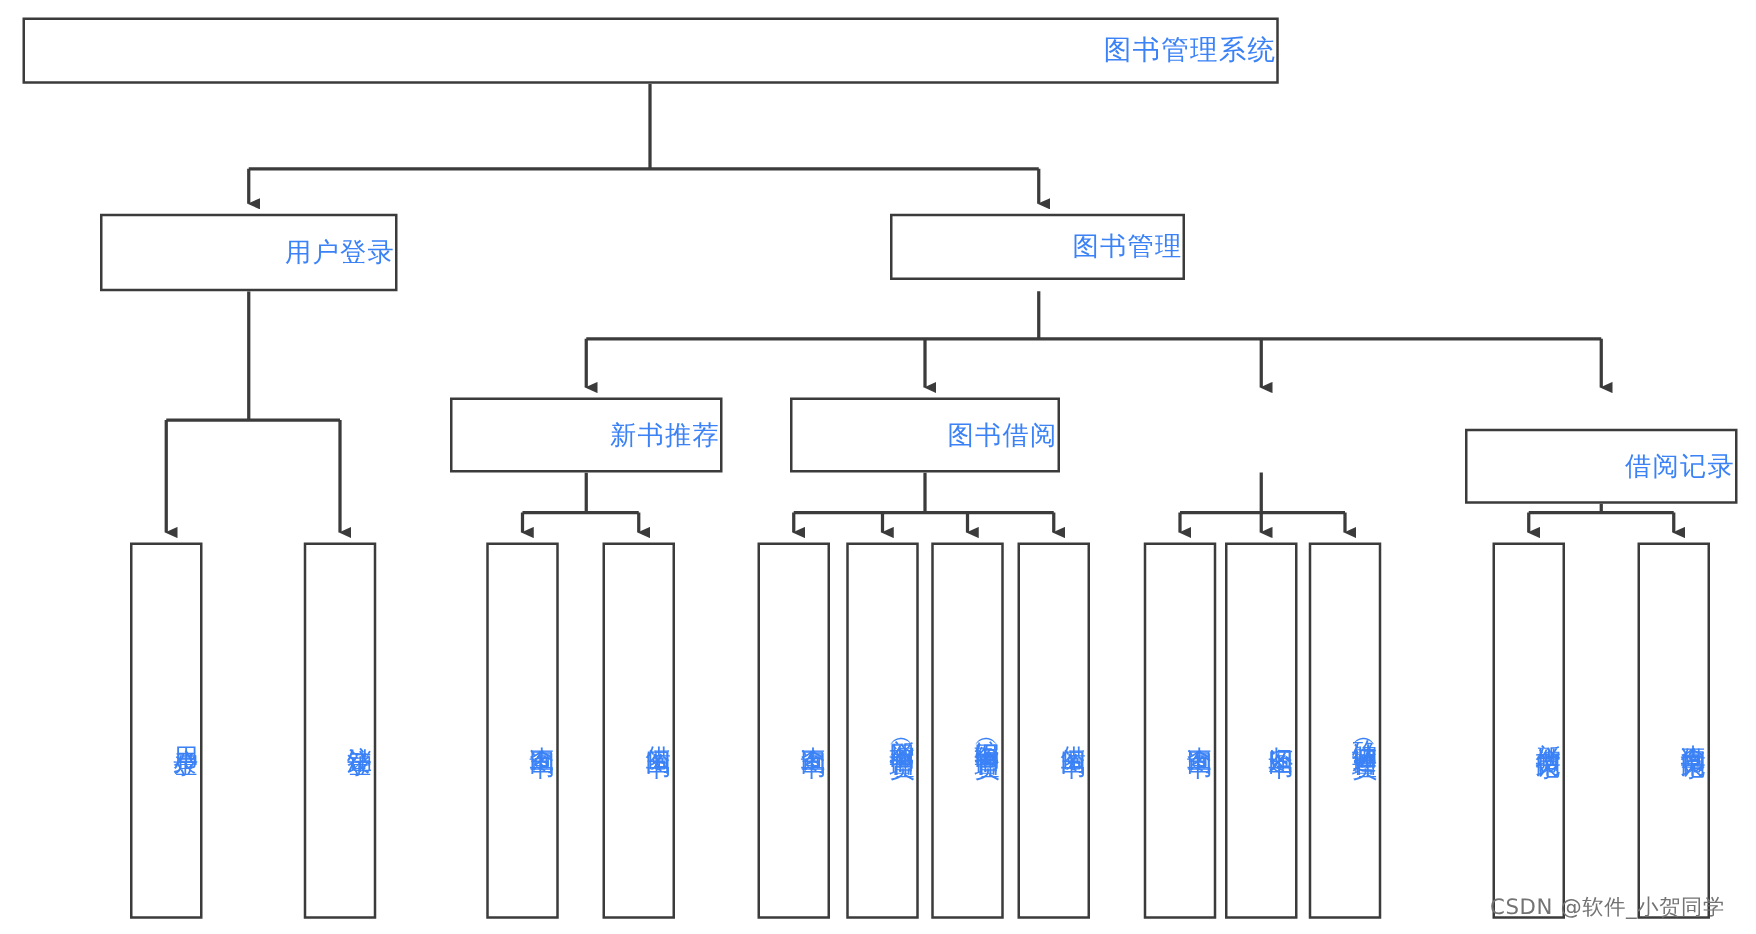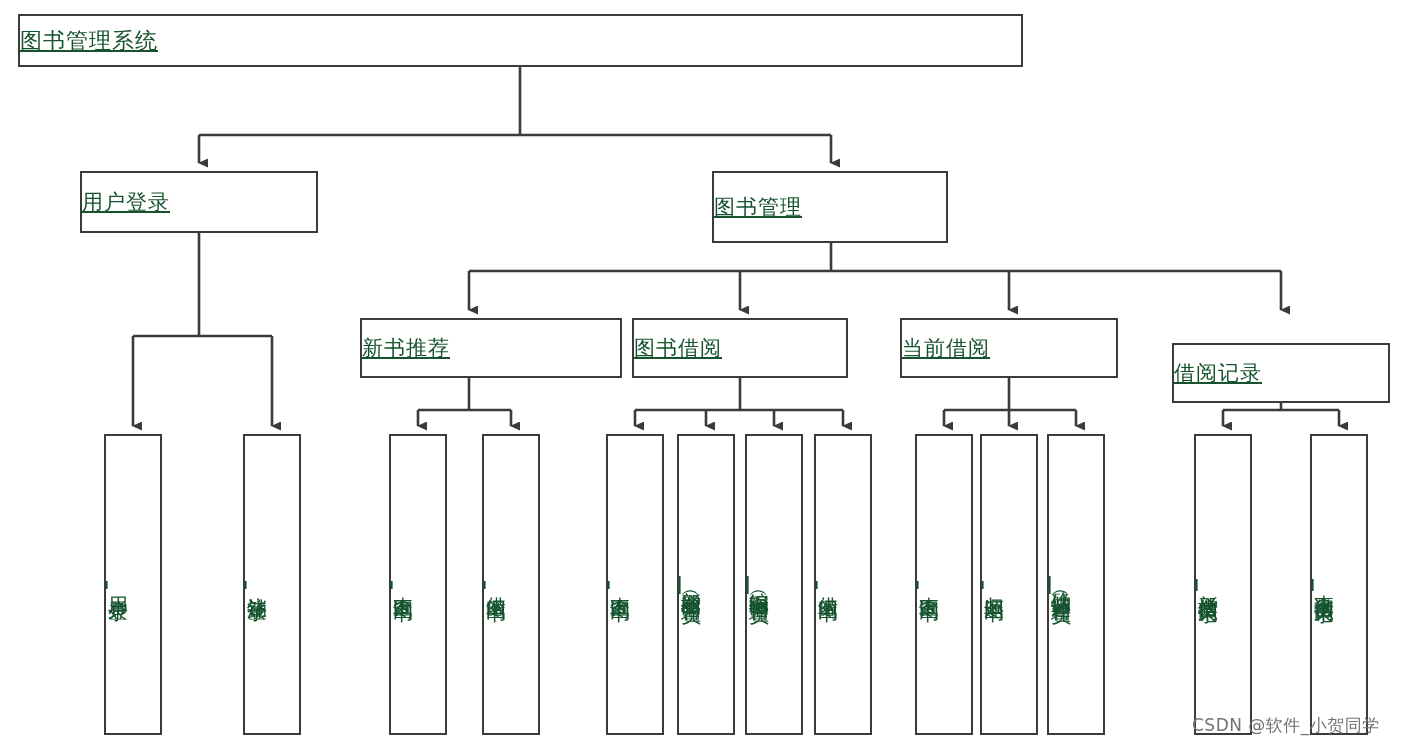--- a/index.html
+++ b/index.html
@@ -11,23 +11,22 @@
     position:relative;
   }
   #canvas{position:absolute;left:0;top:0;width:1405px;height:747px;}
   .node{
     position:absolute;
     box-sizing:border-box;
     background:#ffffff;
     border:2px solid #3b3b3b;
     display:flex;
     align-items:center;
-    justify-content:flex-start;
-    color:#14532d;
-    text-decoration:underline;
+    justify-content:flex-end;
+    color:#3b82f6;
   }
   .node .label{
     font-size:21px;
     line-height:1.18;
     letter-spacing:1px;
     white-space:nowrap;
   }
   .node.leaf .label{
     writing-mode:vertical-rl;
     text-orientation:upright;
@@ -103,32 +102,29 @@
     </g>
   </svg>
 
   <div class="node root" style="left:18px;top:14px;width:1005px;height:53px;">
     <span class="label">图书管理系统</span>
   </div>
 
   <div class="node" style="left:80px;top:171px;width:238px;height:62px;">
     <span class="label">用户登录</span>
   </div>
-  <div class="node" style="left:712px;top:171px;width:236px;height:72px;">
+  <div class="node" style="left:712px;top:171px;width:236px;height:53px;">
     <span class="label">图书管理</span>
   </div>
 
-  <div class="node" style="left:360px;top:318px;width:262px;height:60px;">
+  <div class="node" style="left:360px;top:318px;width:218px;height:60px;">
     <span class="label">新书推荐</span>
   </div>
   <div class="node" style="left:632px;top:318px;width:216px;height:60px;">
     <span class="label">图书借阅</span>
-  </div>
-  <div class="node" style="left:900px;top:318px;width:218px;height:60px;">
-    <span class="label">当前借阅</span>
   </div>
   <div class="node" style="left:1172px;top:318px;width:218px;height:60px;margin-top:25px;">
     <span class="label">借阅记录</span>
   </div>
 
   <div class="node leaf" style="left:104px;top:434px;width:58px;height:301px;">
     <span class="label">用户登录</span>
   </div>
   <div class="node leaf" style="left:243px;top:434px;width:58px;height:301px;">
     <span class="label">注销登录</span>

